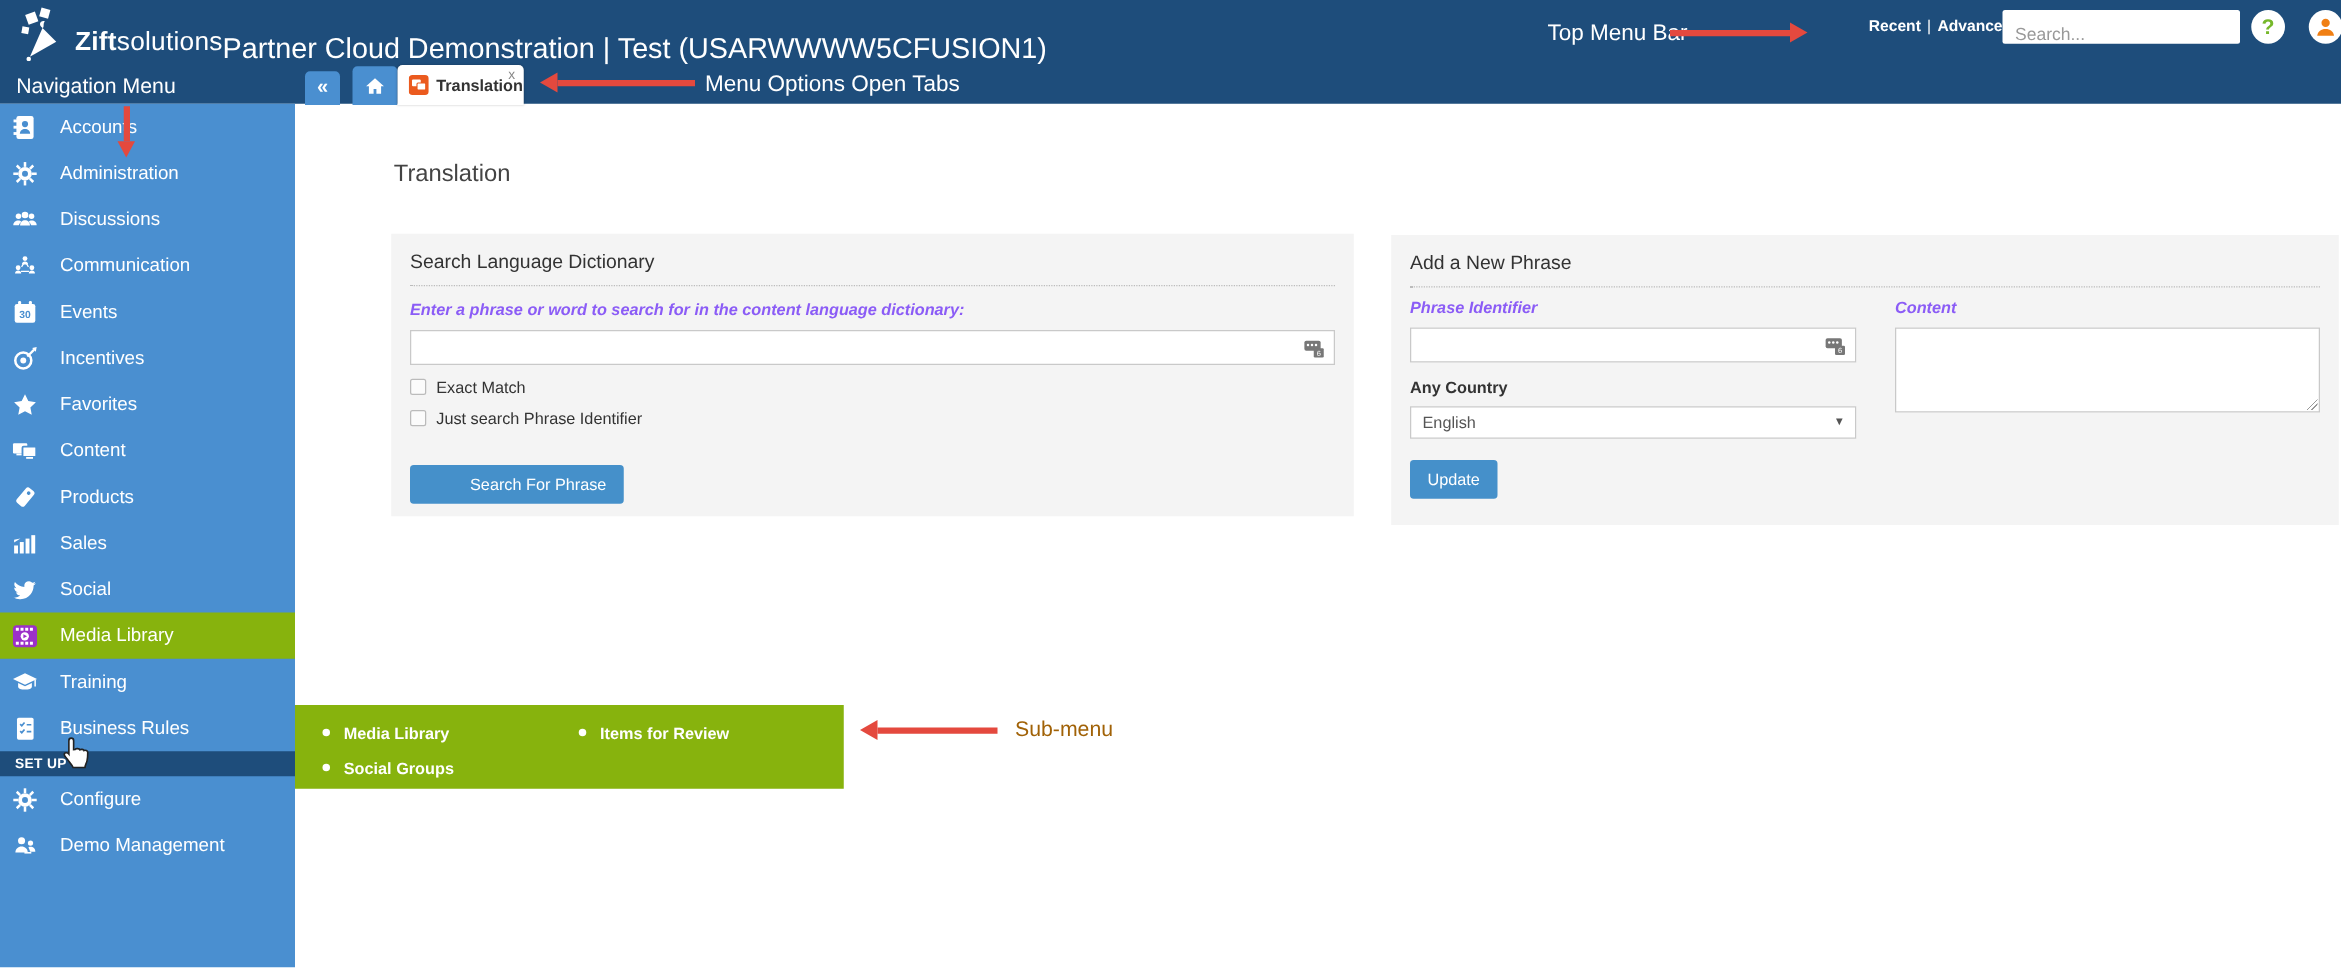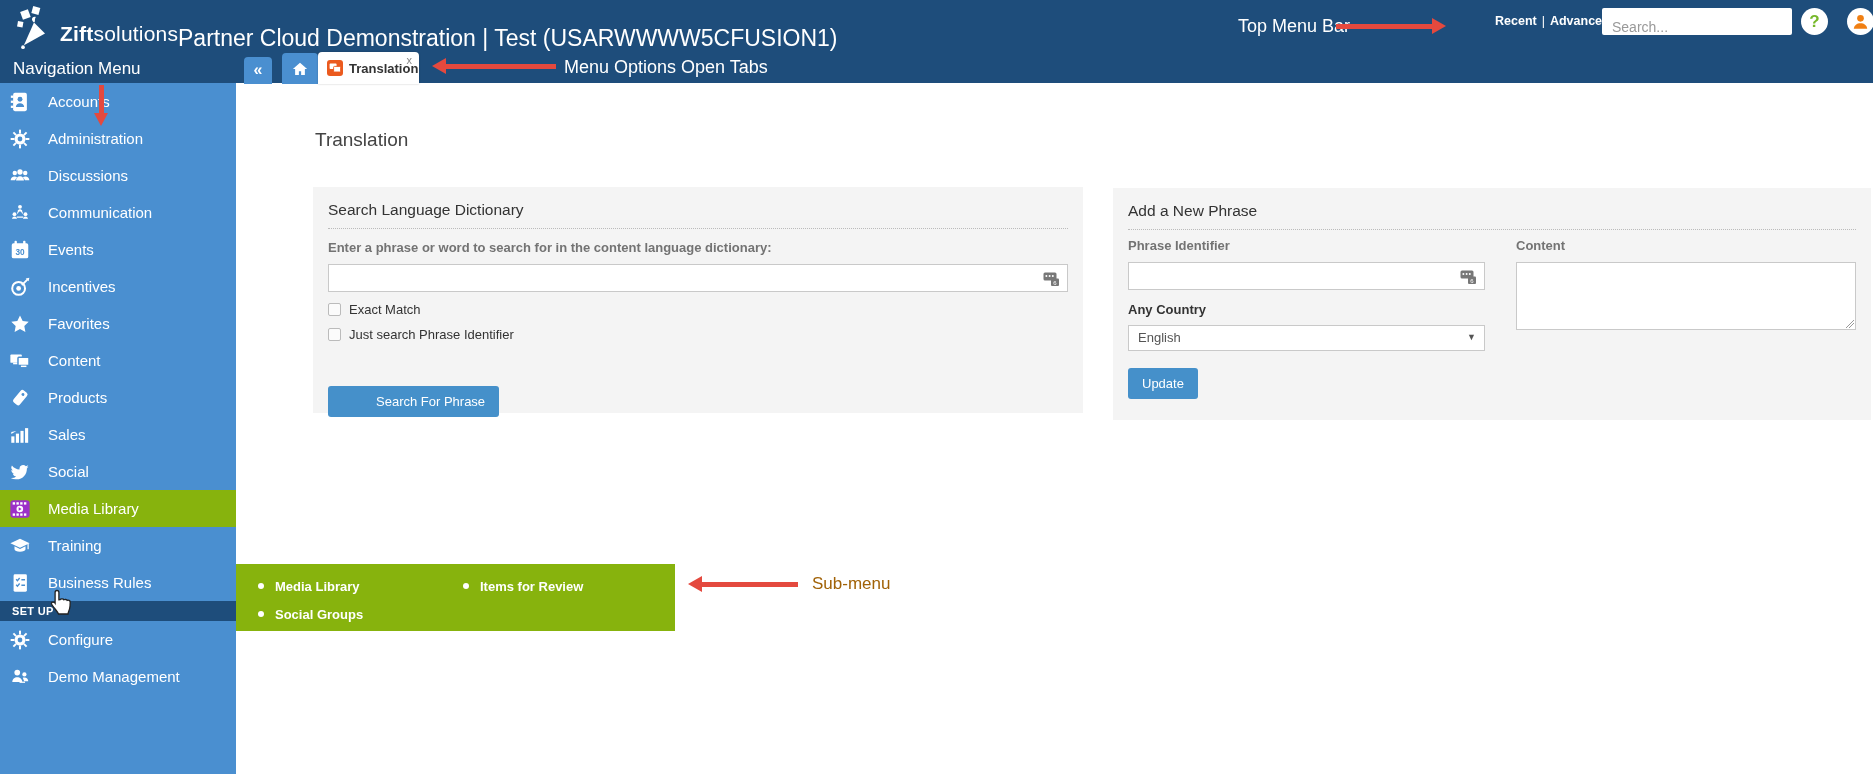--- a/index.html
+++ b/index.html
@@ -60,30 +60,30 @@
   .submenu .sm-item { display:flex; align-items:center; height:28px; color:#fff; font-size:13px; font-weight:bold; cursor:pointer; }
   .submenu .bullet { width:6px; height:6px; border-radius:50%; background:#fff; margin-right:11px; flex:0 0 6px; }
 
   
   .page-title { position:absolute; left:315px; top:129px; font-size:19px; color:#444; }
   .panel { position:absolute; background:#f4f4f4; padding:14px 15px; }
   .panel-left  { left:313px;  top:187px; width:770px; height:226px; }
   .panel-right { left:1113px; top:188px; width:758px; height:232px; }
   .panel h2 { font-size:15.5px; font-weight:normal; color:#333; }
   .dotted { border-bottom:1px dotted #bbb; margin-top:9px; }
-  .red-label { color:#737373; font-size:13px; font-weight:bold; }
+  .red-label { color:#8b5cf6; font-size:13px; font-weight:bold;font-style:italic; }
   .instruction { margin-top:11px; }
   .text-input { position:relative; margin-top:9px; height:28px; background:#fff; border:1px solid #c9c9c9; }
   .text-input input { width:100%; height:100%; border:0; outline:0; padding:0 30px 0 8px; font-size:13px; font-family:inherit; color:#333; background:transparent; }
   .text-input .ime { position:absolute; right:7px; top:5px; }
   .check-row { display:flex; align-items:center; margin-top:10px; }
   .check-row .box { width:13px; height:13px; border:1px solid #bbb; background:#fbfbfb; border-radius:2px; margin-right:8px; flex:0 0 13px; cursor:pointer; }
   .check-row .clabel { font-size:13px; color:#333; }
   .btn { display:inline-block; background:#4590ca; color:#fff; font-size:13px; border:0; padding:8px 14px; border-radius:3px; cursor:pointer; font-family:inherit; }
-  .btn-search { margin-top:44px;padding-left:48px; }
+  .btn-search { margin-top:30px;padding-left:48px; }
   .form-cols { display:flex; margin-top:8px; }
   .fcol-left { width:357px; }
   .fcol-right { margin-left:31px; flex:1; }
   .field-label { font-size:13px; font-weight:bold; color:#333; margin-top:12px; }
   .select-wrap { position:relative; margin-top:8px; height:26px; background:#fff; border:1px solid #c9c9c9; }
   .select-wrap .sel-value { line-height:24px; padding-left:9px; font-size:13px; color:#555; }
   .select-wrap .sel-arrow { position:absolute; right:8px; top:6px; font-size:9px; color:#555; }
   .btn-update { margin-top:17px; }
   .textarea { position:relative; margin-top:9px; height:68px; background:#fff; border:1px solid #c9c9c9; }
   .textarea textarea { width:100%; height:100%; border:0; outline:0; resize:none; background:transparent; font-family:inherit; font-size:13px; padding:4px 6px; }

